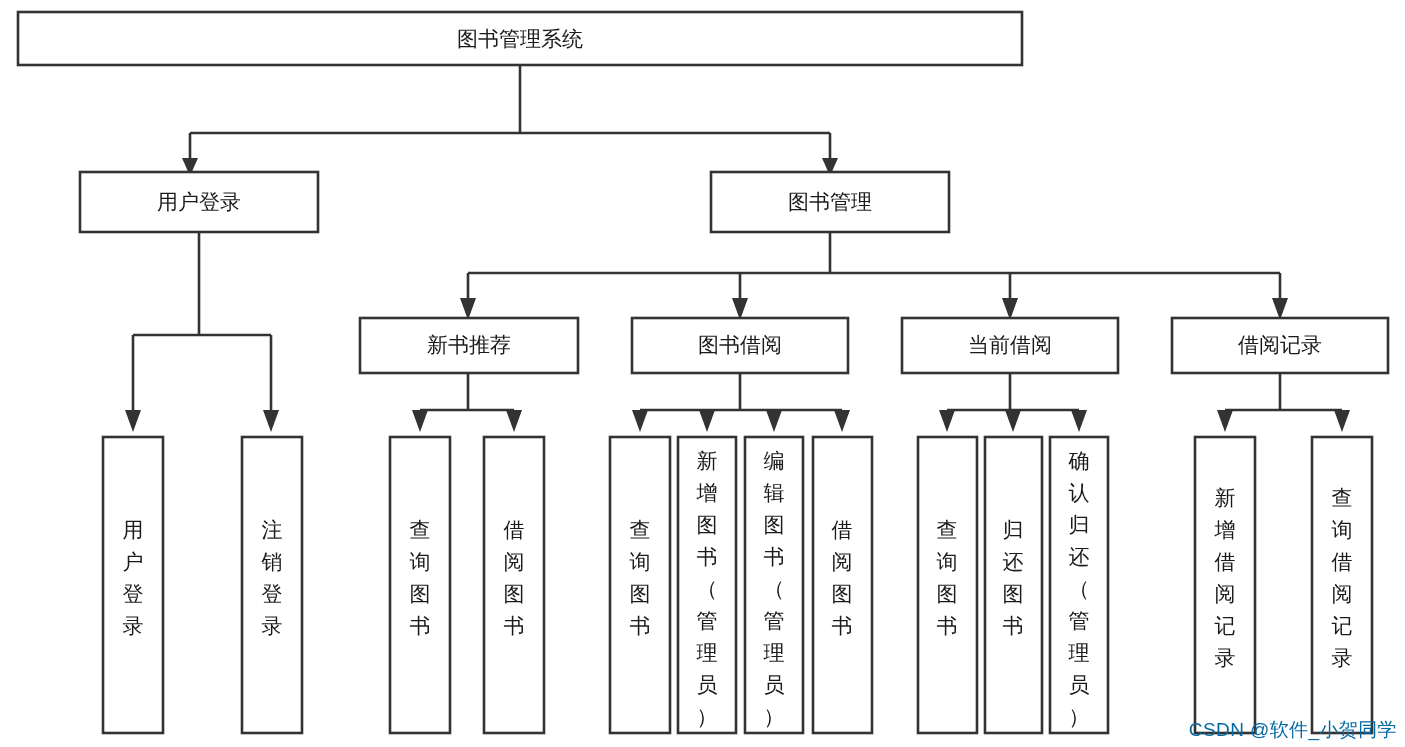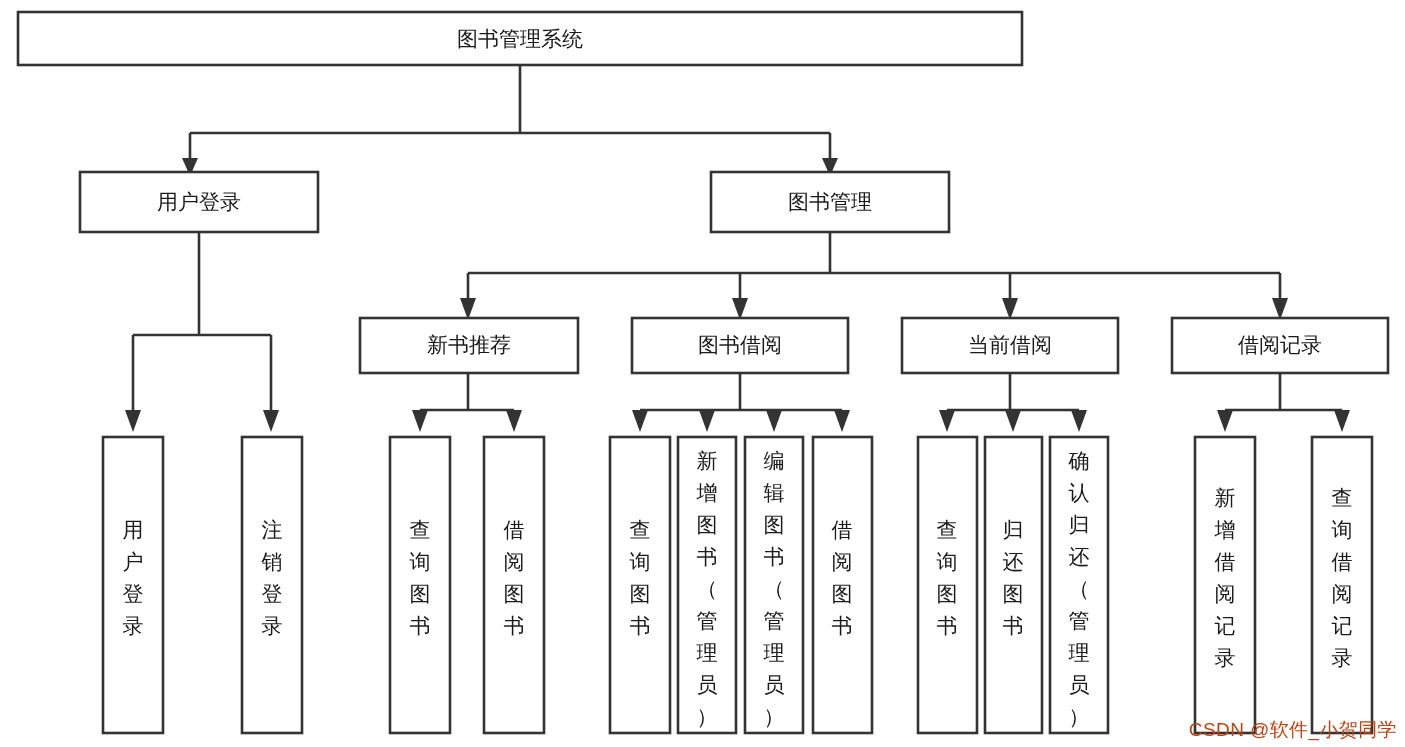--- a/index.html
+++ b/index.html
@@ -45,21 +45,21 @@
     font-family: "Liberation Sans", "DejaVu Sans", sans-serif;
     font-size: 21px;
     text-anchor: middle;
   }
   .watermark {
     position: absolute;
     right: 8px;
     bottom: 4px;
     font-family: "Liberation Sans", "DejaVu Sans", sans-serif;
     font-size: 19px;
-    color: #c2410c;
+    color: #0369a1;
     letter-spacing: 0.4px;
     white-space: nowrap;
     pointer-events: none;
   }
 </style>
 </head>
 <body>
 
 <svg id="diagram" viewBox="0 0 1405 747" xmlns="http://www.w3.org/2000/svg">
 

